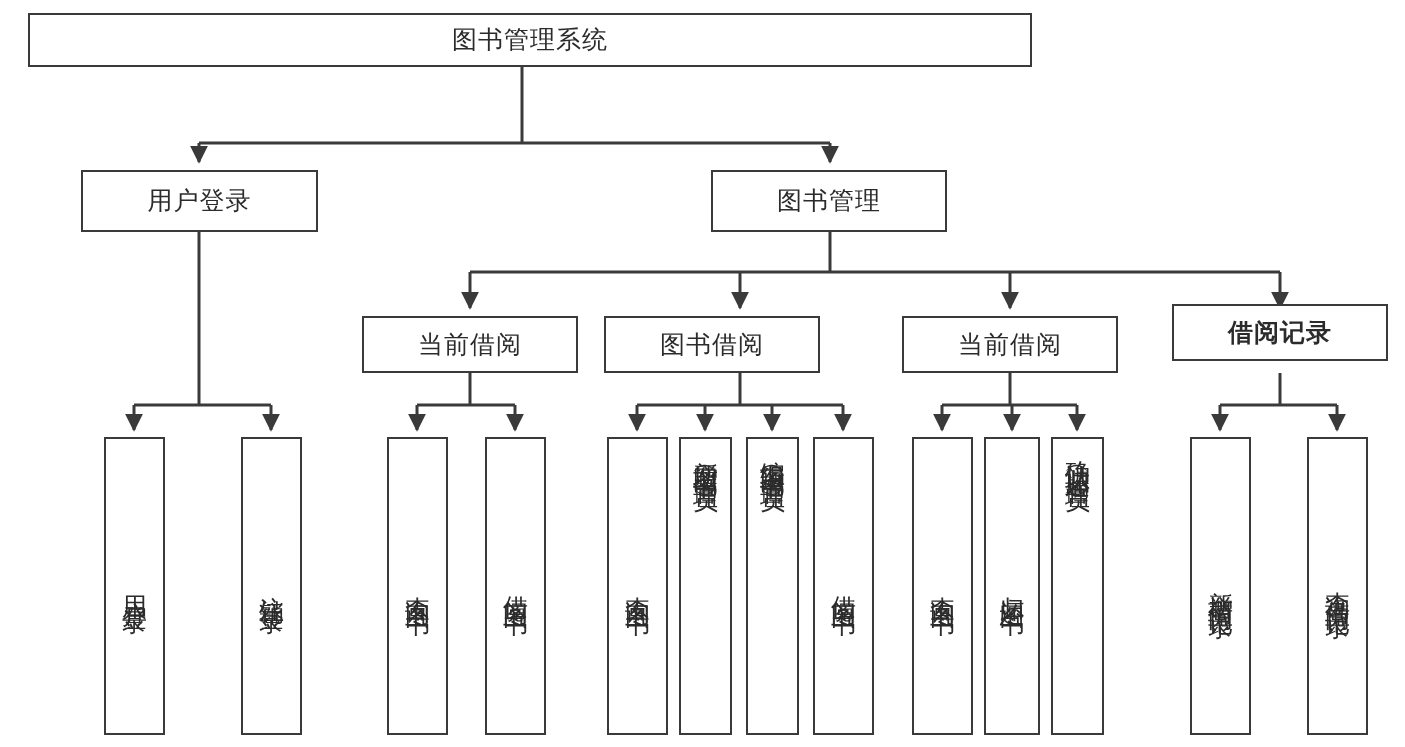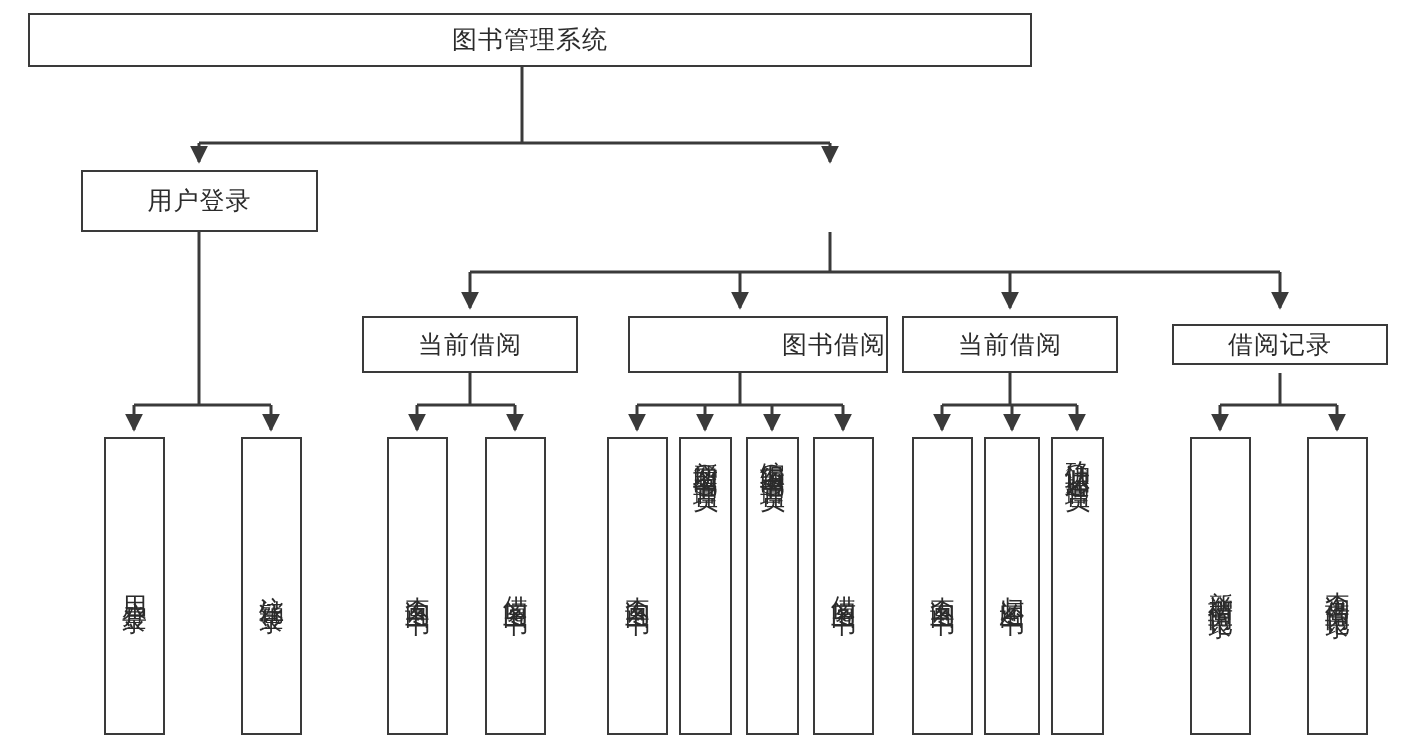--- a/index.html
+++ b/index.html
@@ -119,31 +119,34 @@
     </g>
   </svg>
 
   <div class="node" style="left: 28px; top: 13px; width: 1004px; height: 54px;">
     <span class="label">图书管理系统</span>
   </div>
 
   <div class="node" style="left: 81px; top: 170px; width: 237px; height: 62px;">
     <span class="label">用户登录</span>
   </div>
+  <div class="node" style="left: 711px; top: 170px; width: 236px; height: 62px;">
+    <span class="label">图书管理</span>
+  </div>
 
   <div class="node" style="left: 362px; top: 316px; width: 216px; height: 57px;">
     <span class="label">当前借阅</span>
   </div>
-  <div class="node" style="left: 628px; top: 316px; width: 260px; height: 57px; justify-content: flex-end;">
+  <div class="node" style="left: 604px; top: 316px; width: 216px; height: 57px;">
     <span class="label">图书借阅</span>
   </div>
   <div class="node" style="left: 902px; top: 316px; width: 216px; height: 57px;">
     <span class="label">当前借阅</span>
   </div>
-  <div class="node" style="left: 1172px; top: 324px; width: 216px; height: 41px;">
+  <div class="node" style="left: 1172px; top: 304px; width: 216px; height: 57px; font-weight: bold;">
     <span class="label">借阅记录</span>
   </div>
 
   <div class="node leaf" style="left: 104px; top: 437px; width: 61px; height: 298px;">
     <span class="label">用户登录</span>
   </div>
   <div class="node leaf" style="left: 241px; top: 437px; width: 61px; height: 298px;">
     <span class="label">注销登录</span>
   </div>
   <div class="node leaf" style="left: 387px; top: 437px; width: 61px; height: 298px;">

